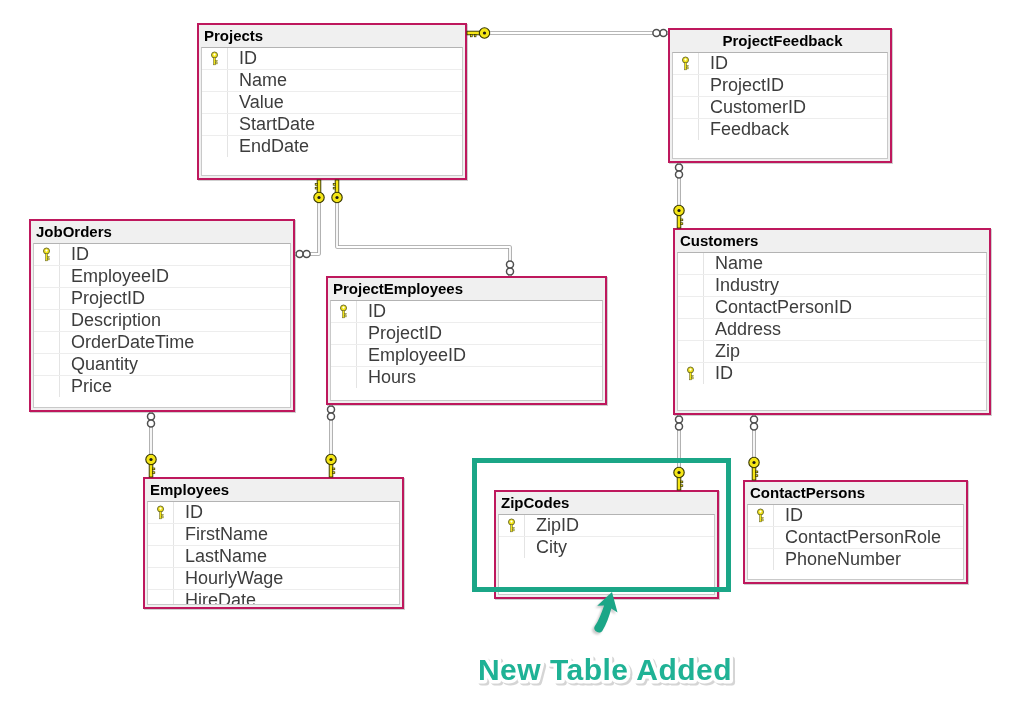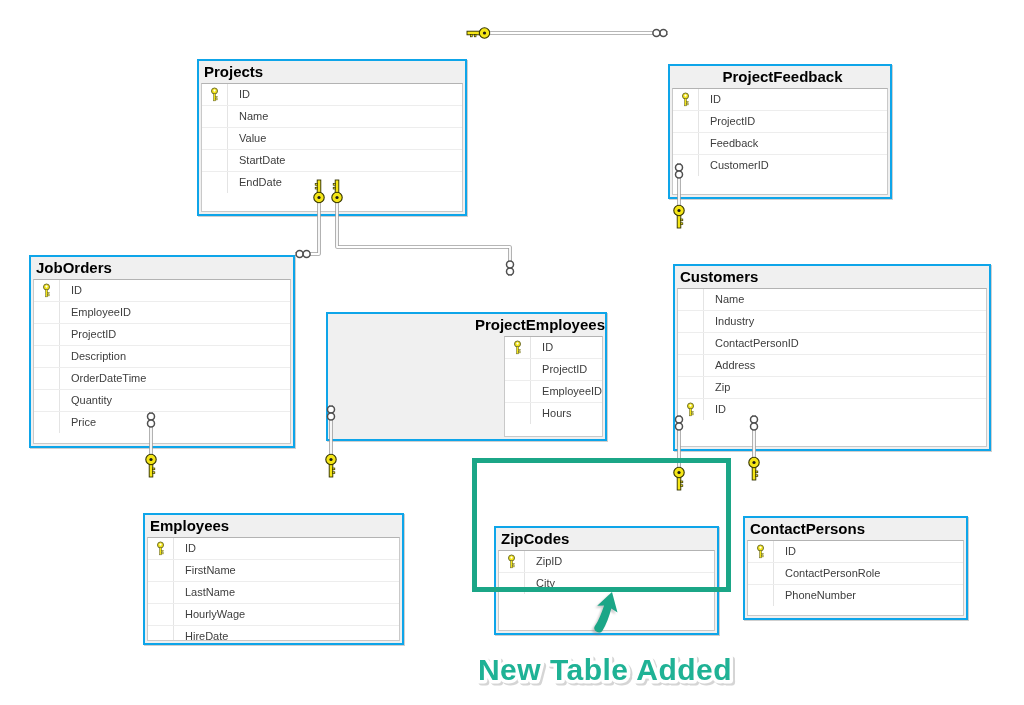--- a/index.html
+++ b/index.html
@@ -2,39 +2,38 @@
 <html><head>
 <meta charset="utf-8">
 <style>
   html,body{margin:0;padding:0;background:#ffffff;}
   #canvas{
     position:relative;width:1024px;height:705px;background:#ffffff;overflow:hidden;
     font-family:"Liberation Sans","DejaVu Sans",sans-serif;
   }
   .tbl{
     position:absolute;display:flex;flex-direction:column;box-sizing:border-box;
-    background:#f0f0f0;border:2px solid #0ea5e9;box-shadow:1px 1px 0 0 #cfcfcf;
+    background:#f0f0f0;border:2px solid #be185d;box-shadow:1px 1px 0 0 #cfcfcf;
     z-index:1;
-    margin-top:36px;
   }
   .tbl-h{
     height:22px;line-height:22px;padding-left:5px;
     font-size:15px;font-weight:bold;color:#000;white-space:nowrap;overflow:hidden;
   }
   .tbl-b{
     flex:1;margin:0 2px 2px 2px;background:#ffffff;
     border:1px solid #c9c9c9;border-top:1px solid #b3b3b3;overflow:hidden;
   }
   .row{display:flex;height:21px;line-height:21px;border-top:1px solid #ededed;}
   .row:first-child{border-top:none;}
   .cicon{
     width:25px;flex:0 0 25px;border-right:1px solid #e4e4e4;
     display:flex;align-items:center;justify-content:center;
   }
-  .cname{padding-left:11px;font-size:11px;color:#3d3d3d;white-space:nowrap;}
+  .cname{padding-left:11px;font-size:18px;color:#3d3d3d;white-space:nowrap;}
   #connector-layer{position:absolute;left:0;top:0;z-index:2;pointer-events:none;}
   #highlight-box{position:absolute;box-sizing:border-box;z-index:3;}
   .ann-svg{position:absolute;z-index:4;overflow:visible;}
 </style>
 </head>
 <body>
 
 <div id="canvas">
   <div id="table-layer">
       <div class="tbl" style="left: 197px; top: 23px; width: 270px; height: 157px;">
@@ -84,25 +83,25 @@
   </svg>
             </span>
             <span class="cname">ID</span>
           </div>
           <div class="row">
             <span class="cicon"></span>
             <span class="cname">ProjectID</span>
           </div>
           <div class="row">
             <span class="cicon"></span>
+            <span class="cname">CustomerID</span>
+          </div>
+          <div class="row">
+            <span class="cicon"></span>
             <span class="cname">Feedback</span>
-          </div>
-          <div class="row">
-            <span class="cicon"></span>
-            <span class="cname">CustomerID</span>
           </div>
         </div>
       </div>
       <div class="tbl" style="left: 29px; top: 219px; width: 266px; height: 193px;">
         <div class="tbl-h">JobOrders</div>
         <div class="tbl-b">
           <div class="row">
             <span class="cicon">
               <svg width="11" height="15" viewBox="0 0 11 15">
     <circle cx="5.5" cy="4" r="3" fill="#F5E616" stroke="#6e6e2e" stroke-width="1"></circle>
@@ -133,21 +132,21 @@
           <div class="row">
             <span class="cicon"></span>
             <span class="cname">Quantity</span>
           </div>
           <div class="row">
             <span class="cicon"></span>
             <span class="cname">Price</span>
           </div>
         </div>
       </div>
-      <div class="tbl" style="left: 326px; top: 276px; width: 281px; height: 129px; align-items: flex-end;">
+      <div class="tbl" style="left: 326px; top: 276px; width: 281px; height: 129px;">
         <div class="tbl-h">ProjectEmployees</div>
         <div class="tbl-b">
           <div class="row">
             <span class="cicon">
               <svg width="11" height="15" viewBox="0 0 11 15">
     <circle cx="5.5" cy="4" r="3" fill="#F5E616" stroke="#6e6e2e" stroke-width="1"></circle>
     <circle cx="5.5" cy="3.6" r="1.1" fill="#ffffff"></circle>
     <rect x="4.6" y="6.6" width="1.9" height="7.2" fill="#F5E616" stroke="#6e6e2e" stroke-width="0.6"></rect>
     <rect x="6.3" y="9.4" width="1.9" height="1.2" fill="#F5E616" stroke="#6e6e2e" stroke-width="0.5"></rect>
     <rect x="6.3" y="11.7" width="1.9" height="1.2" fill="#F5E616" stroke="#6e6e2e" stroke-width="0.5"></rect>

